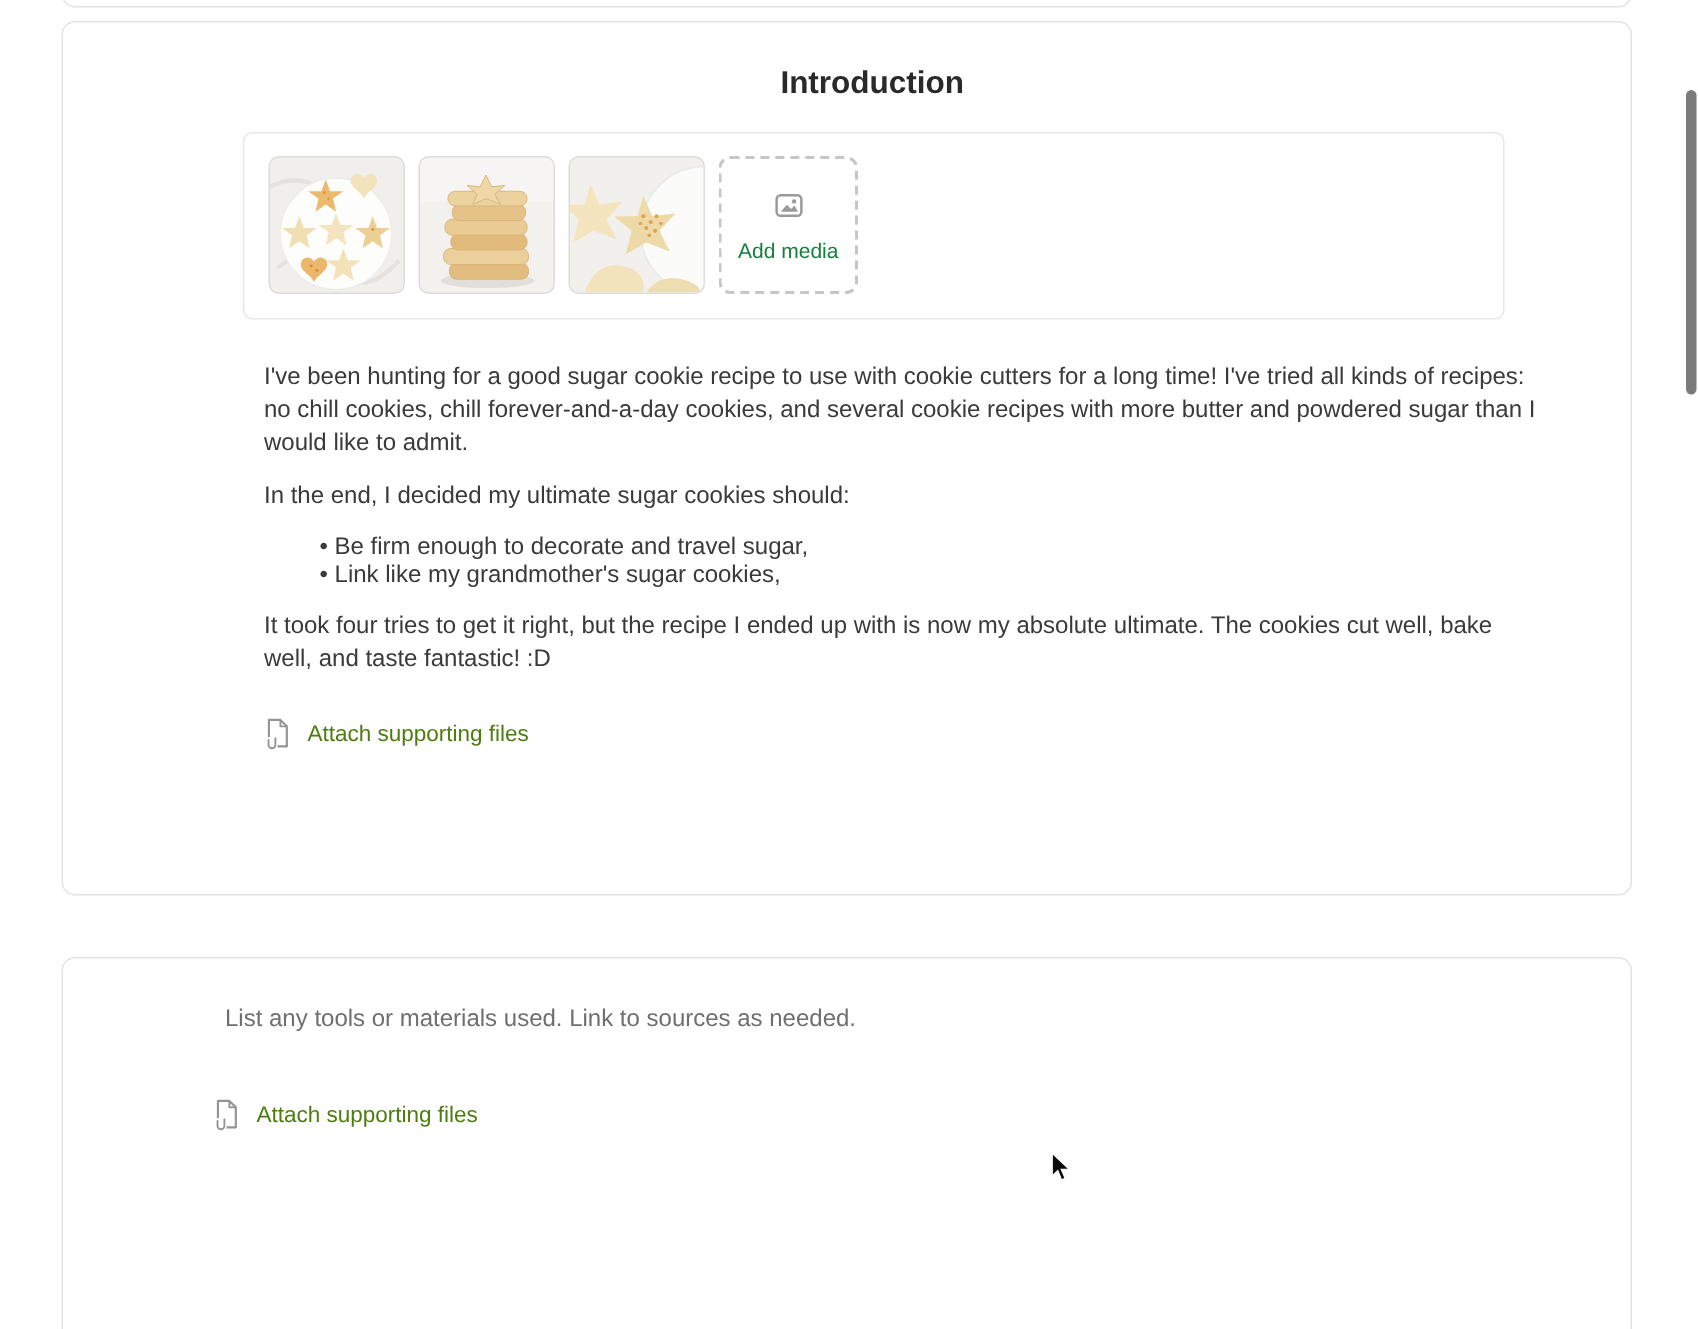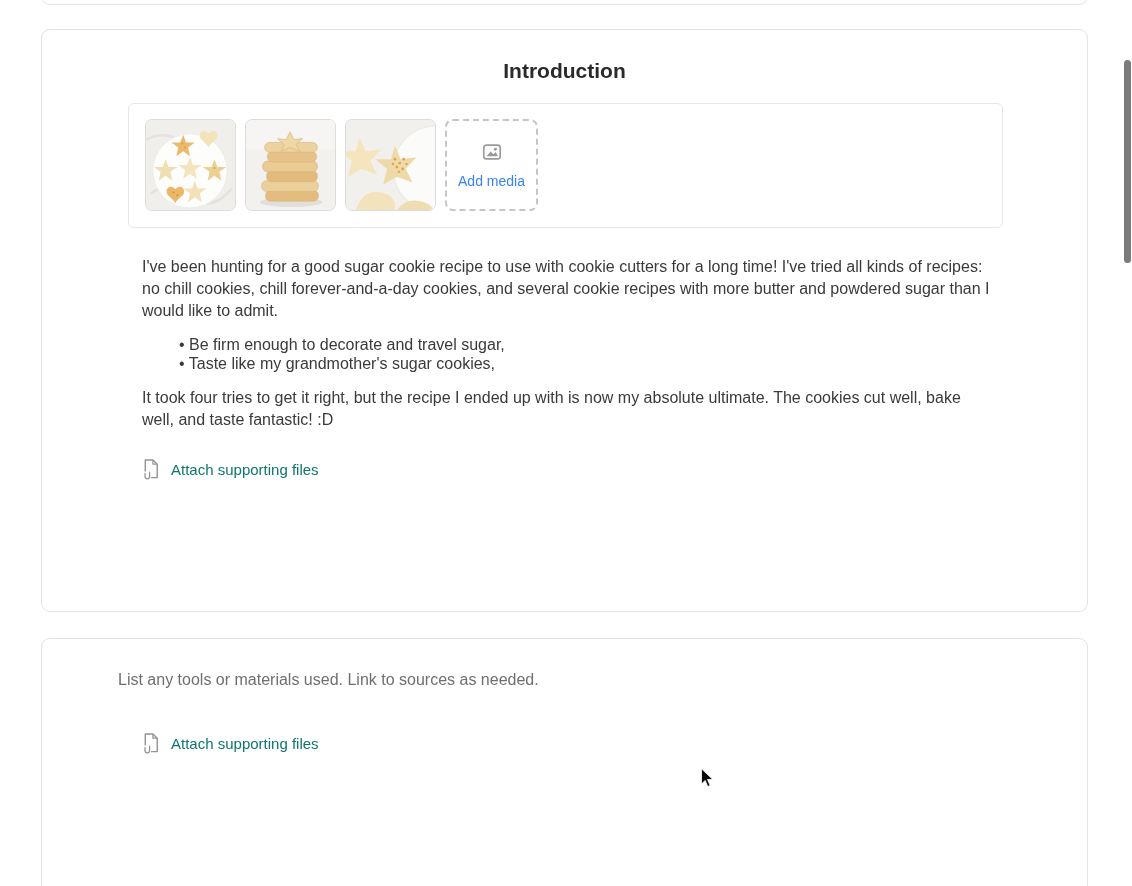--- a/index.html
+++ b/index.html
@@ -8,21 +8,21 @@
     font-family: "Liberation Sans", sans-serif;
     width: 1132px; height: 886px; overflow: hidden; position: relative;
   }
   .page { position: relative; width: 1132px; height: 886px; background: #fff; }
 
   .card {
     position: absolute; left: 41px; width: 1047px;
     background: #fff; border: 1px solid #e3e3e3; border-radius: 9px;
   }
   .card-partial { top: -21px; height: 26px; }
-  .card-intro { top: 29px; height: 583px; }
+  .card-intro { top: 14px; height: 583px; padding-left: 34px; }
   .card-supplies { top: 638px; height: 310px; }
 
   .section-title {
     margin: 28px 0 0; text-align: center;
     font-size: 21px; line-height: 25px; font-weight: bold; color: #2a2a2a;
   }
 
   .media-tray {
     margin: 20px 84px 0 86px; height: 125px;
     border: 1px solid #e7e7e7; border-radius: 6px;
@@ -31,49 +31,49 @@
   .thumb {
     width: 91px; height: 92px; border: 1px solid #dcdcdc; border-radius: 7px;
     overflow: hidden; flex: 0 0 auto; background: #f2f0ed; cursor: pointer;
   }
   .thumb svg { display: block; width: 100%; height: 100%; }
   .add-media {
     width: 93px; height: 92px; border: 2px dashed #c6c6c6; border-radius: 8px;
     display: flex; flex-direction: column; align-items: center; justify-content: center;
     gap: 6px; cursor: pointer; background: #fff;
   }
-  .add-media-label { font-size: 14px; color: #3b82f6; }
+  .add-media-label { font-size: 14px; color: #15803d; }
 
   .body-text {
     margin: 28px 98px 0 100px; width: 852px;
     font-size: 16px; color: #3a3a3a;
   }
   .body-text p { margin: 0 0 13px; line-height: 22px; }
   .bullet-list { padding-left: 37px; margin: 3px 0 14px; }
   .bullet-list div { line-height: 19px; }
 
   .attach-row {
     display: flex; align-items: center; gap: 9px;
-    margin: 26px 0 0 99px; color: #0f766e; font-size: 15px; cursor: pointer;
+    margin: 26px 0 0 99px; color: #4d7c0f; font-size: 15px; cursor: pointer;
     width: fit-content;
   }
   .attach-row svg { display: block; }
   .attach-row-supplies { margin-top: 40px; }
 
   .dropzone {
     margin: 21px 84px 0 86px; height: 58px;
     border: 2px dashed #d2d2d2; border-radius: 6px;
     display: flex; align-items: center; justify-content: center; gap: 10px;
     cursor: pointer;
   }
   .dropzone-label { font-size: 15.5px; color: #6a6a6a; }
   .plus-icon svg { display: block; }
 
   .placeholder-text {
-    margin: 30px 85px 0 76px; font-size: 16px; line-height: 22px; color: #6f6f6f;
+    margin: 30px 85px 0 108px; font-size: 16px; line-height: 22px; color: #6f6f6f;
     cursor: text;
   }
 
   .scrollbar-thumb {
     position: absolute; right: 1px; top: 60px; width: 7px; height: 203px;
     border-radius: 4px; background: #7b7b7b; cursor: default;
   }
 
   .mouse-cursor { position: absolute; left: 700px; top: 768px; pointer-events: none; }
 </style>
@@ -159,23 +159,24 @@
             <path d="M6,16.5 L10.5,11.5 L13.5,14.5 L16,12 L18.5,16.5 Z" fill="#9a9a9a"></path>
             <circle cx="15.7" cy="9" r="1.6" fill="#9a9a9a"></circle>
           </svg>
         </span>
         <span class="add-media-label">Add media</span>
       </div>
     </div>
 
     <div class="body-text">
       <p>I've been hunting for a good sugar cookie recipe to use with cookie cutters for a long time! I've tried all kinds of recipes: no chill cookies, chill forever-and-a-day cookies, and several cookie recipes with more butter and powdered sugar than I would like to admit.</p>
+      <p>In the end, I decided my ultimate sugar cookies should:</p>
       <div class="bullet-list">
         <div>• Be firm enough to decorate and travel sugar,</div>
-        <div>• Taste like my grandmother's sugar cookies,</div>
+        <div>• Link like my grandmother's sugar cookies,</div>
       </div>
       <p>It took four tries to get it right, but the recipe I ended up with is now my absolute ultimate. The cookies cut well, bake well, and taste fantastic! :D</p>
     </div>
 
     <div class="attach-row">
       <span>
         <svg width="21" height="24" viewBox="0 0 22 24">
           <path d="M4.5,14.5 V2.5 H12.5 L17,7 V21 H10.5" fill="none" stroke="#949494" stroke-width="1.5" stroke-linejoin="round"></path>
           <path d="M12.5,2.5 V7 H17" fill="none" stroke="#949494" stroke-width="1.3" stroke-linejoin="round"></path>
           <path d="M4.2,16.5 v3.4 a2.4,2.4 0 0 0 4.8,0 v-4.6" fill="none" stroke="#949494" stroke-width="1.3" stroke-linecap="round"></path>

